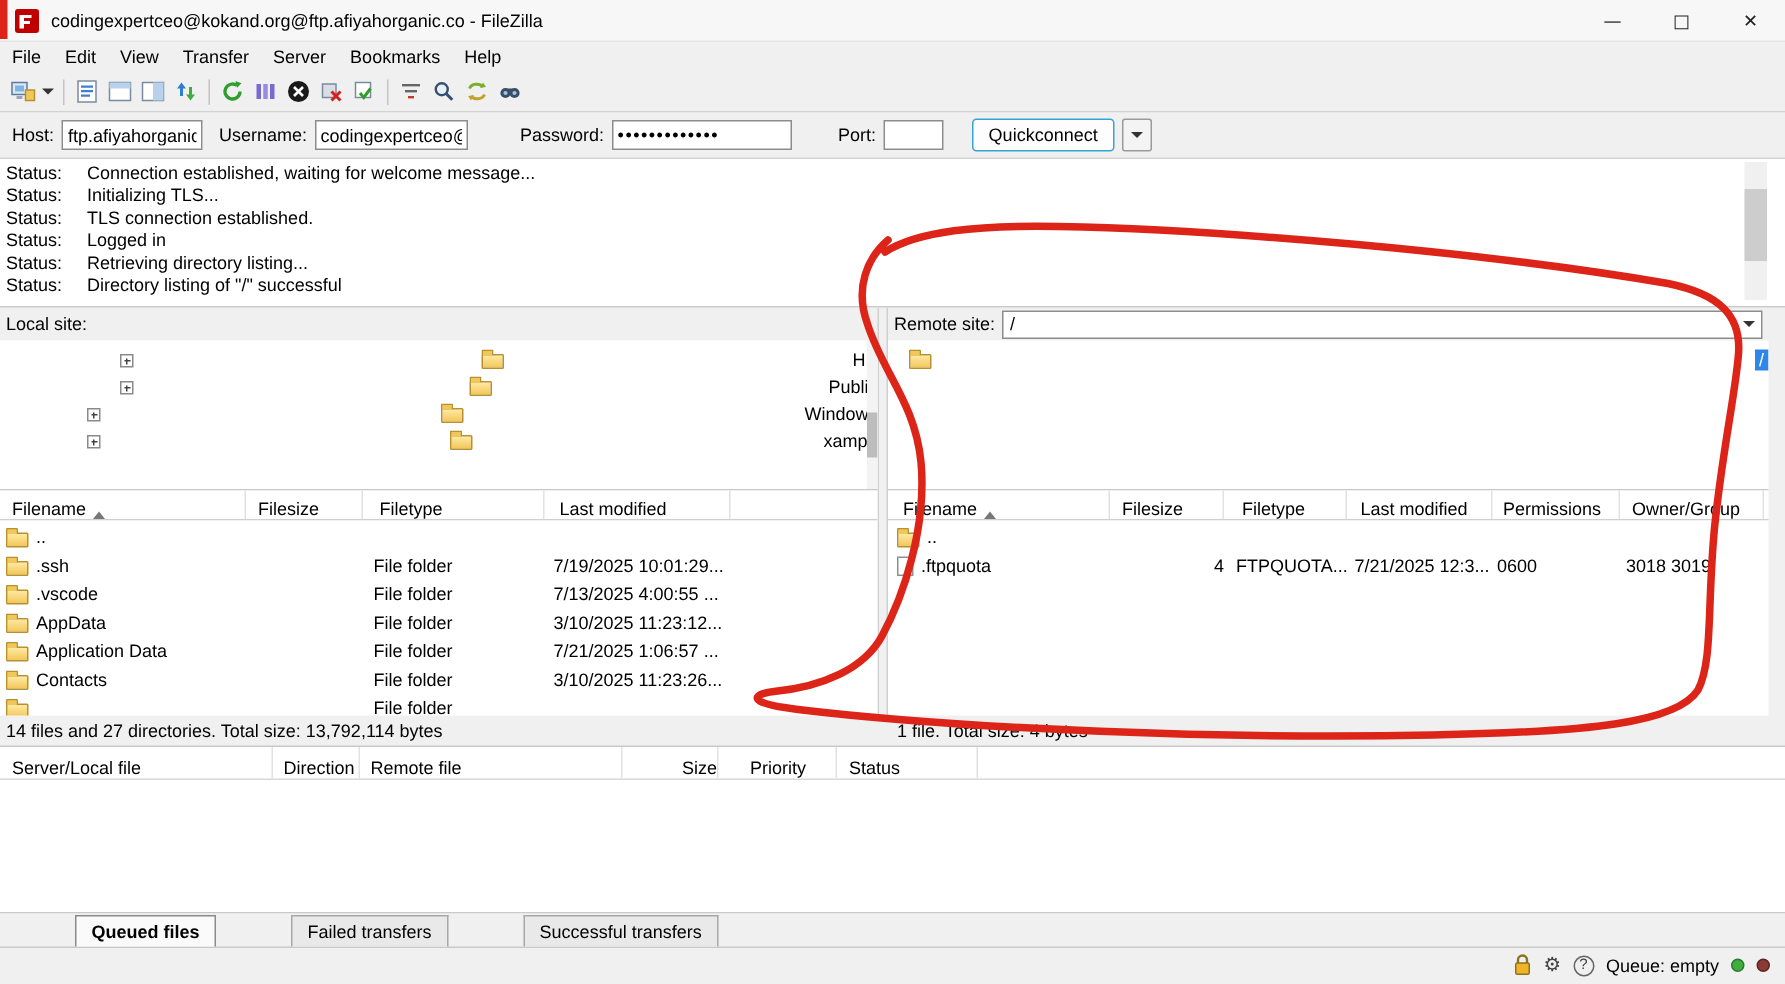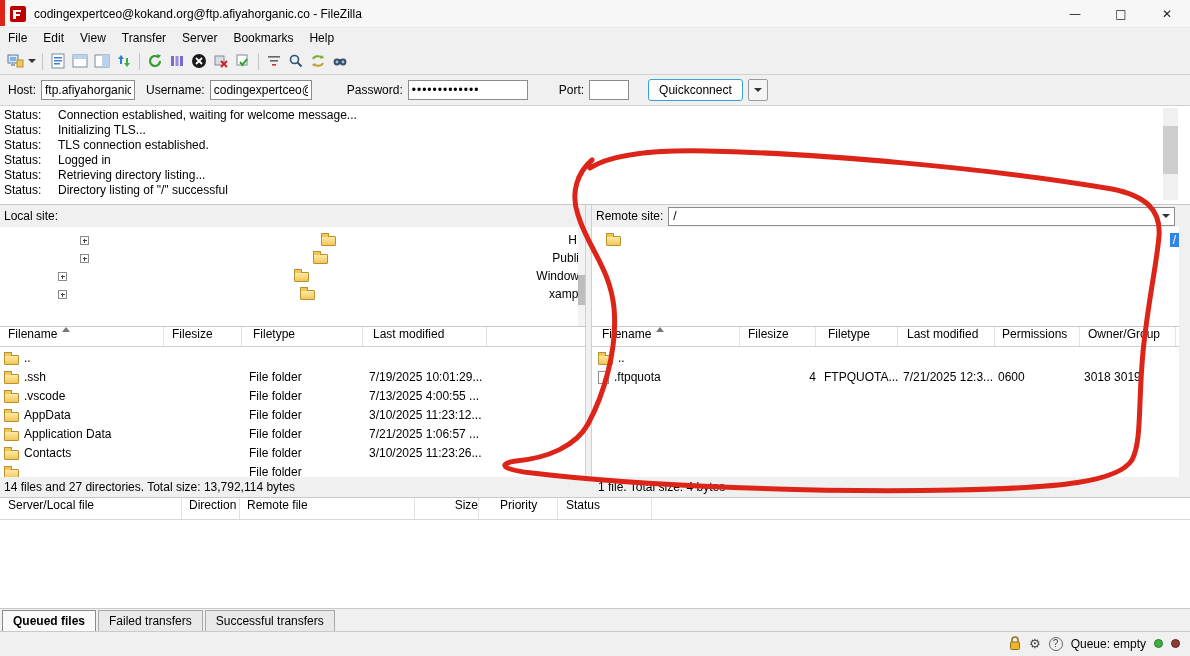--- a/index.html
+++ b/index.html
@@ -58,21 +58,21 @@
   .plusbox::before { content:""; position:absolute; left:2px; top:3px; width:4px; height:1px; background:#444; }
   .plusbox::after  { content:""; position:absolute; left:3px; top:2px; width:1px; height:4px; background:#444; }
   .folder-ic { position:relative; width:15px; height:10px; background:linear-gradient(#ffe9a2,#f2c75a); border:1px solid #b8912f; border-radius:1px; flex:0 0 auto; margin-top:2px; }
   .folder-ic::before { content:""; position:absolute; top:-4px; left:-1px; width:6px; height:3px; background:#f2c75a; border:1px solid #b8912f; border-bottom:none; border-radius:1px 1px 0 0; }
   .file-ic { width:11px; height:13px; background:#fff; border:1px solid #8f8f8f; flex:0 0 auto; }
   .sel-blue { background:#2f86e8; color:#fff; padding:0 3px; }
   .tree-scroll { position:absolute; right:0; top:0; width:7px; height:100%; background:#f3f3f3; }
   .tree-scroll .thumb { position:absolute; top:48px; width:7px; height:30px; background:#bdbdbd; }
 
   .list-header { position:relative; height:20px; background:#fff; border-bottom:1px solid #cfcfcf; }
-  .hcell { position:absolute; top:0; height:100%; display:flex; align-items:flex-start; padding-left:4px; border-right:1px solid #e2e2e2; white-space:nowrap; overflow:hidden; }
+  .hcell { position:absolute; top:0; height:100%; display:flex; align-items:flex-end; padding-left:4px; border-right:1px solid #e2e2e2; white-space:nowrap; overflow:hidden; }
   .sort-up { width:0; height:0; border-left:4px solid transparent; border-right:4px solid transparent; border-bottom:5px solid #777; margin-left:5px; }
   .filelist { position:relative; height:130px; background:#fff; overflow:hidden; padding-top:2px; }
   .frow { position:relative; height:19px; }
   .cell { position:absolute; top:0; height:19px; line-height:19px; white-space:nowrap; overflow:hidden; }
   .name-cell { display:flex; align-items:center; gap:5px; }
   
   .lc-name { left:4px;  width:160px; }
   .lc-size { left:168px; width:74px; text-align:right; }
   .lc-type { left:249px; width:114px; }
   .lc-mod  { left:369px; width:118px; }
@@ -95,21 +95,21 @@
   .q0 { left:4px;   width:178px; }
   .q1 { left:185px; width:55px; }
   .q2 { left:243px; width:172px; }
   .q3 { left:411px; width:68px; justify-content:flex-end; padding-right:0; }
   .q4 { left:496px; width:62px; }
   .q5 { left:562px; width:90px; }
   .queue-body { height:89px; background:#fff; border-bottom:1px solid #c9c9c9; }
 
   
   .tabsbar { height:22px; display:flex; align-items:flex-end; padding-left:2px; background:#f0f0f0; gap:2px; }
-  .tab { padding:3px 10px 3px; border:1px solid #a8a8a8; border-bottom:none; background:#e9e9e9; }
+  .tab { padding:3px 10px 3px; border:1px solid #a8a8a8; border-bottom:none; background:#e9e9e9;margin-left:48px; }
   .tab.active { background:#fafafa; font-weight:bold; border-color:#8a8a8a; }
 
   
   .bottombar { height:24px; border-top:1px solid #c9c9c9; background:#f0f0f0; display:flex; align-items:center; justify-content:flex-end; gap:8px; padding-right:10px; }
   .glyph-ic { font-family:"DejaVu Sans", sans-serif; font-size:13px; color:#444; line-height:1; }
   .help-circle { width:14px; height:14px; border:1px solid #666; border-radius:50%; display:flex; align-items:center; justify-content:center; font-size:10px; color:#444; }
   .led { width:9px; height:9px; border-radius:50%; }
   .led-green { background:#3fae3f; border:1px solid #2a7a2a; }
   .led-red { background:#8c3a34; border:1px solid #5e241f; }
 

